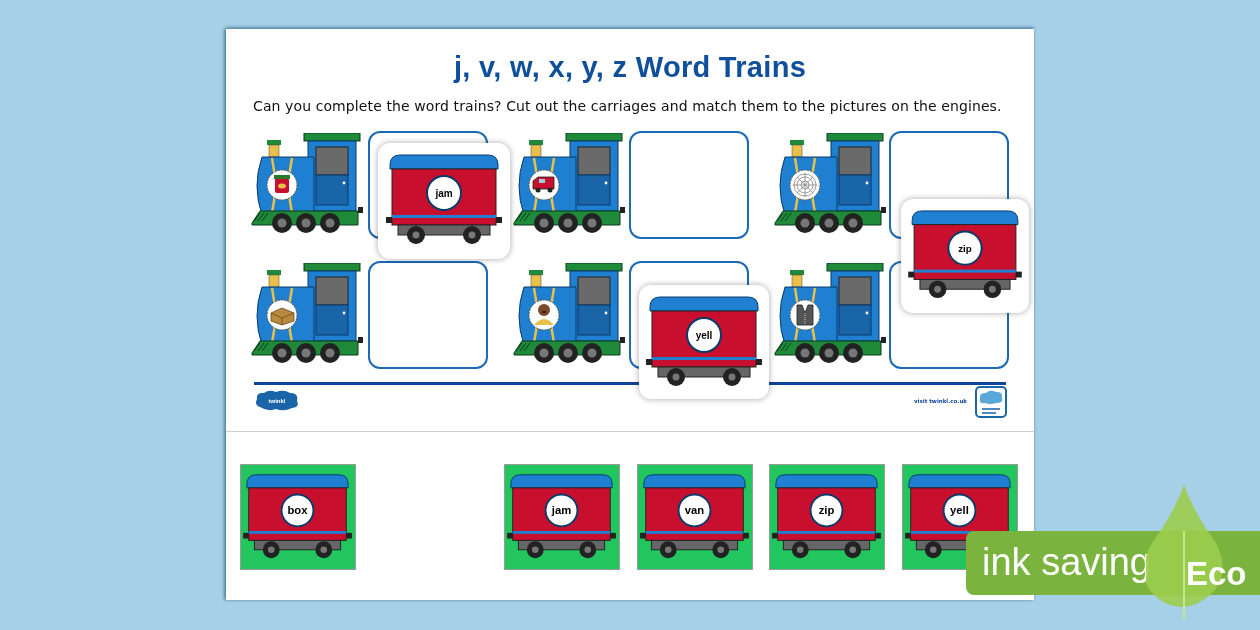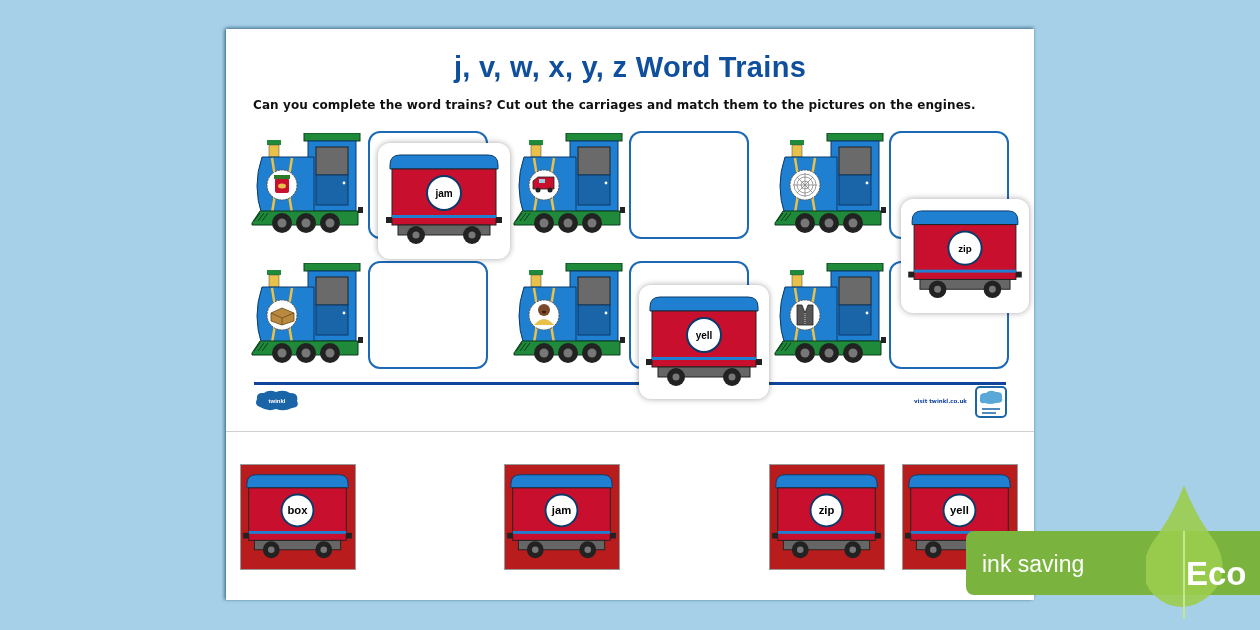--- a/index.html
+++ b/index.html
@@ -1,31 +1,31 @@
 <!DOCTYPE html>
 <html><head>
 <meta charset="utf-8">
 <style>
   html,body{margin:0;padding:0;}
   body{width:1260px;height:630px;background:#a6d0e8;position:relative;overflow:hidden;font-family:"DejaVu Sans",sans-serif;}
   .page{position:absolute;left:226px;top:29px;width:808px;height:571px;background:#fff;box-shadow:-2px 0 3px rgba(0,60,90,.45),0 -2px 3px rgba(0,60,90,.35);}
   .title{position:absolute;left:0;right:0;top:22px;text-align:center;font-family:"Liberation Sans",sans-serif;font-weight:bold;font-size:29px;color:#0f4f9c;letter-spacing:.3px;}
-  .instr{position:absolute;left:27px;top:69px;font-size:12px;font-weight:bold;color:#111;letter-spacing:.1px;}
+  .instr{position:absolute;left:27px;top:69px;font-size:14px;font-weight:normal;color:#111;letter-spacing:.1px;}
   .slot{position:absolute;width:120px;height:108px;border:2px solid #1c6ab5;border-radius:12px;background:#fff;box-sizing:border-box;}
   .engine{position:absolute;width:120px;height:102px;}
   .card{position:absolute;background:#fff;border-radius:12px;box-shadow:0 0 6px rgba(0,0,0,.35);}
-  .pcard{position:absolute;width:116px;height:106px;background:#b91c1c;border:1.5px solid #9a9a9a;box-sizing:border-box;}
+  .pcard{position:absolute;width:116px;height:106px;background:#22c55e;border:1.5px solid #9a9a9a;box-sizing:border-box;}
   .label-text{font-family:"Liberation Sans",sans-serif;font-weight:bold;font-size:12px;}
   .divider{position:absolute;left:28px;top:353px;width:752px;height:3px;background:#10439a;}
   .cutline{position:absolute;left:0;right:0;top:402px;height:1px;background:#cfcfcf;}
   .logo{position:absolute;left:28px;top:360px;width:46px;height:22px;}
   .visit{position:absolute;left:688px;top:369px;font-size:5.5px;font-weight:bold;color:#10439a;}
   .badge{position:absolute;left:748px;top:356px;width:34px;height:34px;}
   .eco{position:absolute;left:966px;top:531px;width:294px;height:64px;background:#7ab43e;border-radius:8px 0 0 8px;}
-  .eco-text{position:absolute;left:16px;top:10px;font-family:"Liberation Sans",sans-serif;font-size:23px;color:#fff;margin-top:10px;}
+  .eco-text{position:absolute;left:16px;top:10px;font-family:"Liberation Sans",sans-serif;font-size:38px;color:#fff;}
   .eco-leaf{position:absolute;left:1146px;top:483px;width:100px;height:140px;}
   .eco-word{position:absolute;left:1186px;top:541px;font-family:"Liberation Sans",sans-serif;font-weight:bold;font-size:33px;color:#fff;margin-top:14px;}
 </style>
 </head>
 <body>
 
 <svg width="0" height="0" style="position:absolute">
   <defs>
     <symbol id="engine-sym" viewBox="0 0 120 102">
       <rect x="56" y="0" width="56" height="8" fill="#1e8a3a" stroke="#0b3d1a" stroke-width="1"></rect>
@@ -147,20 +147,26 @@
         <use href="#car-sym"></use>
         <text x="60" y="46" text-anchor="middle" class="label-text">box</text>
       </svg>
   </div>
   <div class="pcard" style="left:278px;top:435px">
     <svg width="113" height="90" viewBox="0 0 120 96" style="position:absolute;left:0;top:6px">
         <use href="#car-sym"></use>
         <text x="60" y="46" text-anchor="middle" class="label-text">jam</text>
       </svg>
   </div>
+  <div class="pcard" style="left:411px;top:435px">
+    <svg width="113" height="90" viewBox="0 0 120 96" style="position:absolute;left:0;top:6px">
+        <use href="#car-sym"></use>
+        <text x="60" y="46" text-anchor="middle" class="label-text">van</text>
+      </svg>
+  </div>
   <div class="pcard" style="left:543px;top:435px">
     <svg width="113" height="90" viewBox="0 0 120 96" style="position:absolute;left:0;top:6px">
         <use href="#car-sym"></use>
         <text x="60" y="46" text-anchor="middle" class="label-text">zip</text>
       </svg>
   </div>
   <div class="pcard" style="left:676px;top:435px">
     <svg width="113" height="90" viewBox="0 0 120 96" style="position:absolute;left:0;top:6px">
         <use href="#car-sym"></use>
         <text x="60" y="46" text-anchor="middle" class="label-text">yell</text>

